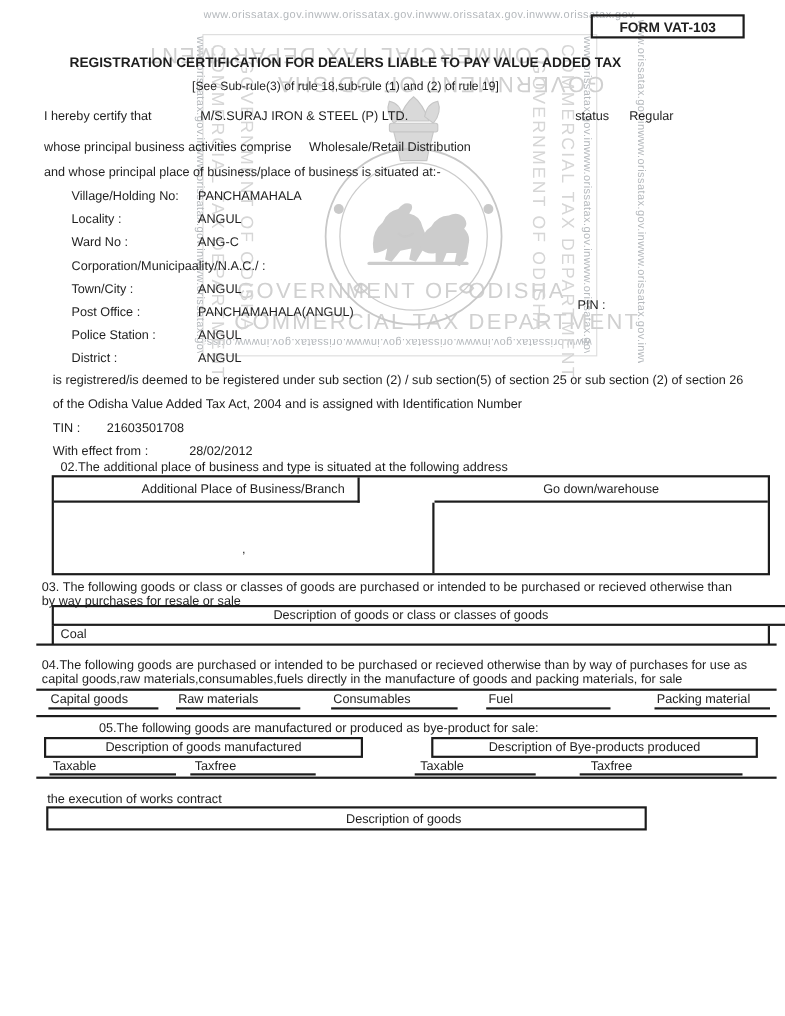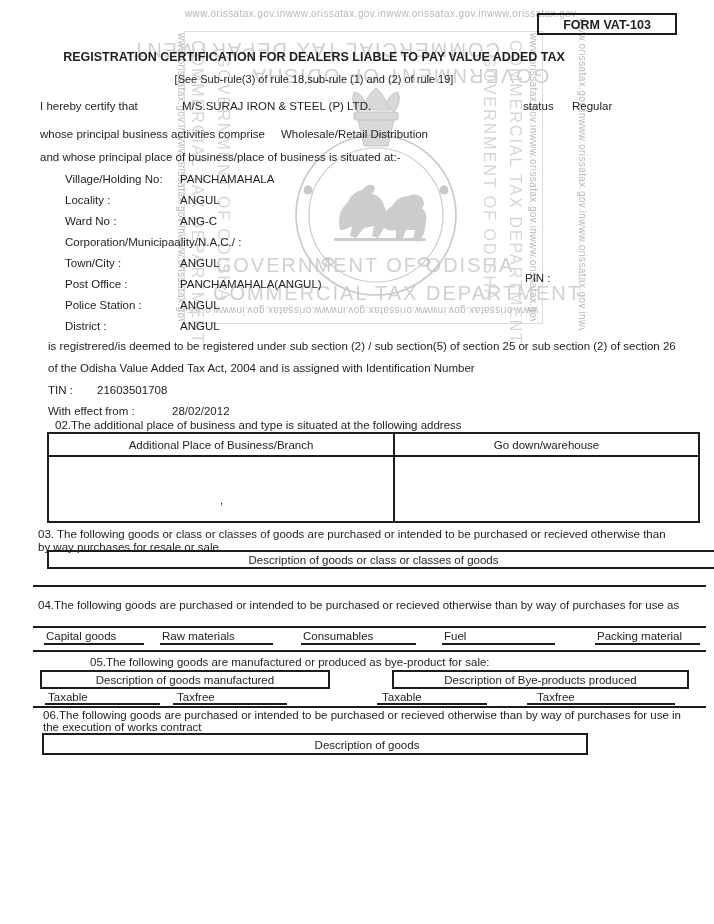--- a/index.html
+++ b/index.html
@@ -123,39 +123,43 @@
 
   <div class="t" style="left:48px;top:384px;">TIN :</div>
   <div class="t" style="left:97px;top:384px;">21603501708</div>
 
   <div class="t" style="left:48px;top:405px;">With effect from :</div>
   <div class="t" style="left:172px;top:405px;">28/02/2012</div>
 
   <div class="t" style="left:55px;top:419px;">02.The additional place of business and type is situated at the following address</div>
 
   <div class="box" style="left:47px;top:432px;width:653px;height:91px;">
-    <div style="position:absolute;left:0;top:0;width:346px;height:23px;border-right:2px solid #1c1c1c;border-bottom:2px solid #1c1c1c;box-sizing:border-box;">
+    <div style="position:absolute;left:0;top:0;width:278px;height:23px;border-right:2px solid #1c1c1c;border-bottom:2px solid #1c1c1c;box-sizing:border-box;">
       <div class="cell-ctr" style="left:0;top:5px;width:344px;">Additional Place of Business/Branch</div>
     </div>
     <div style="position:absolute;left:346px;top:0;width:303px;height:23px;border-bottom:2px solid #1c1c1c;box-sizing:border-box;">
       <div class="cell-ctr" style="left:0;top:5px;width:303px;">Go down/warehouse</div>
     </div>
     <div style="position:absolute;left:344px;top:23px;width:2px;height:64px;background:#1c1c1c;"></div>
     <div class="t" style="left:171px;top:60px;">,</div>
   </div>
 
   <div class="t" style="left:38px;top:528px;">03. The following goods or class or classes of goods are purchased or intended to be purchased or recieved otherwise than</div>
   <div class="t" style="left:38px;top:541px;">by way purchases for resale or sale</div>
 
   <div class="box" style="left:47px;top:550px;width:709px;height:19px;">
     <div class="cell-ctr" style="left:0;top:2px;width:649px;">Description of goods or class or classes of goods</div>
   </div>
+  <div style="position:absolute;left:47px;top:569px;width:653px;height:17px;border-left:2px solid #1c1c1c;border-right:2px solid #1c1c1c;box-sizing:border-box;">
+    <div class="t" style="left:6px;top:2px;">Coal</div>
+  </div>
   <div class="ln" style="left:33px;top:585px;width:673px;"></div>
 
   <div class="t" style="left:38px;top:599px;">04.The following goods are purchased or intended to be purchased or recieved otherwise than by  way of purchases for use as</div>
+  <div class="t" style="left:38px;top:612px;">capital goods,raw materials,consumables,fuels directly in the manufacture of goods and packing materials, for sale</div>
 
   <div class="ln" style="left:33px;top:626px;width:673px;"></div>
 
   <div class="t" style="left:46px;top:630px;">Capital goods</div>
   <div class="t" style="left:162px;top:630px;">Raw materials</div>
   <div class="t" style="left:303px;top:630px;">Consumables</div>
   <div class="t" style="left:444px;top:630px;">Fuel</div>
   <div class="t" style="left:597px;top:630px;">Packing material</div>
 
   <div class="ln" style="left:44px;top:643px;width:100px;"></div>
@@ -180,20 +184,19 @@
   <div class="t" style="left:382px;top:691px;">Taxable</div>
   <div class="t" style="left:537px;top:691px;">Taxfree</div>
 
   <div class="ln" style="left:45px;top:703px;width:115px;"></div>
   <div class="ln" style="left:173px;top:703px;width:114px;"></div>
   <div class="ln" style="left:377px;top:703px;width:110px;"></div>
   <div class="ln" style="left:527px;top:703px;width:148px;"></div>
 
   <div class="ln" style="left:33px;top:706px;width:673px;"></div>
 
-  <div class="t" style="left:43px;top:709px;">06.The following goods are purchased or intended to be purchased or recieved otherwise than by way of  purchases  for use in</div>
   <div class="t" style="left:43px;top:721px;">the execution of works contract</div>
 
   <div class="box" style="left:42px;top:733px;width:546px;height:22px;">
     <div class="cell-ctr" style="left:0;top:4px;width:646px;">Description of goods</div>
   </div>
 
 </div>
 
 </body></html>

